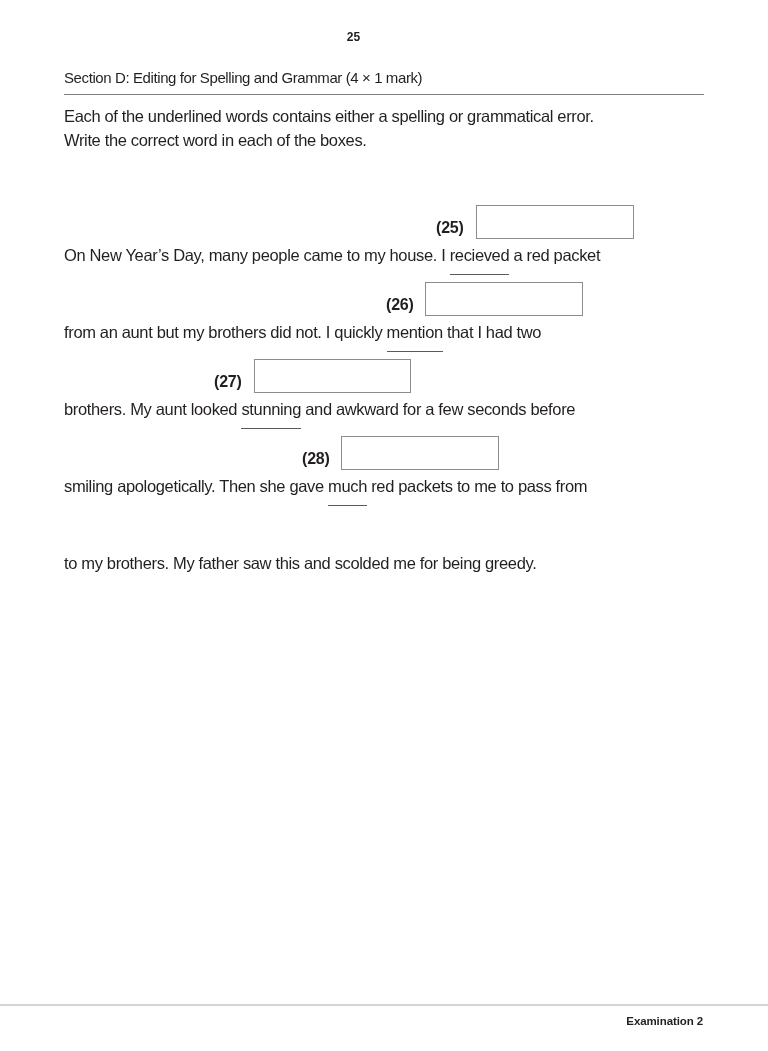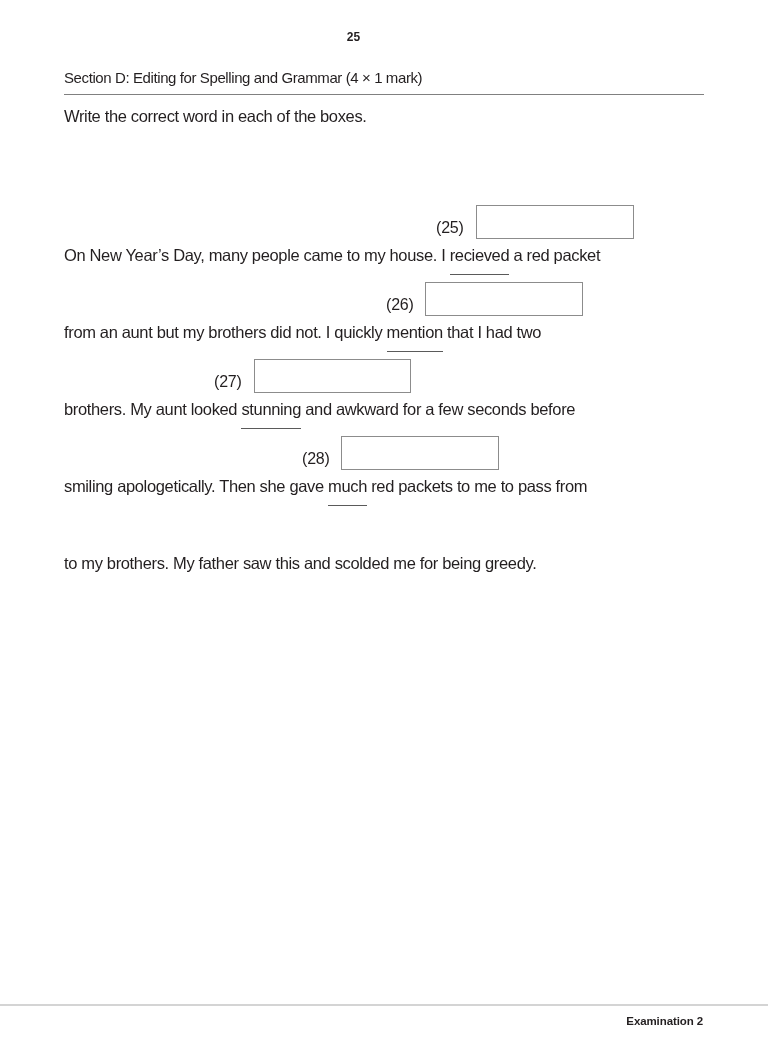--- a/index.html
+++ b/index.html
@@ -47,21 +47,21 @@
       font-size: 16.5px;
       letter-spacing: -0.35px;
       line-height: 20px;
     }
     .uword {
       border-bottom: 1px solid #5a5a5a;
       padding-bottom: 10px;
     }
     .q-label {
       font-size: 16px;
-      font-weight: normal;
+      font-weight: bold;
       letter-spacing: -0.2px;
     }
     .answer-box {
       position: absolute;
       height: 34px;
       border: 1px solid #8c8c8c;
       background: #ffffff;
       box-sizing: border-box;
     }
     .footer-rule {
@@ -78,20 +78,21 @@
   </style>
 </head>
 <body>
 
 <div class="abs page-number">25</div>
 
 <div class="abs section-title">Section D: Editing for Spelling and Grammar (4 × 1 mark)</div>
 <div class="abs title-rule"></div>
 
 <div class="abs instructions">
+  <div>Each of the underlined words contains either a spelling or grammatical error.</div>
   <div>Write the correct word in each of the boxes.</div>
 </div>
 
 <span class="abs q-label" style="left:436px; top:219px;">(25)</span>
 <div class="answer-box" style="left:476px; top:205px; width:158px;"></div>
 <div class="abs text-line" style="top:245px;">
   <span>On New Year’s Day, many people came to my house. I </span><span class="uword">recieved</span><span> a red packet</span>
 </div>
 
 <span class="abs q-label" style="left:386px; top:296px;">(26)</span>

